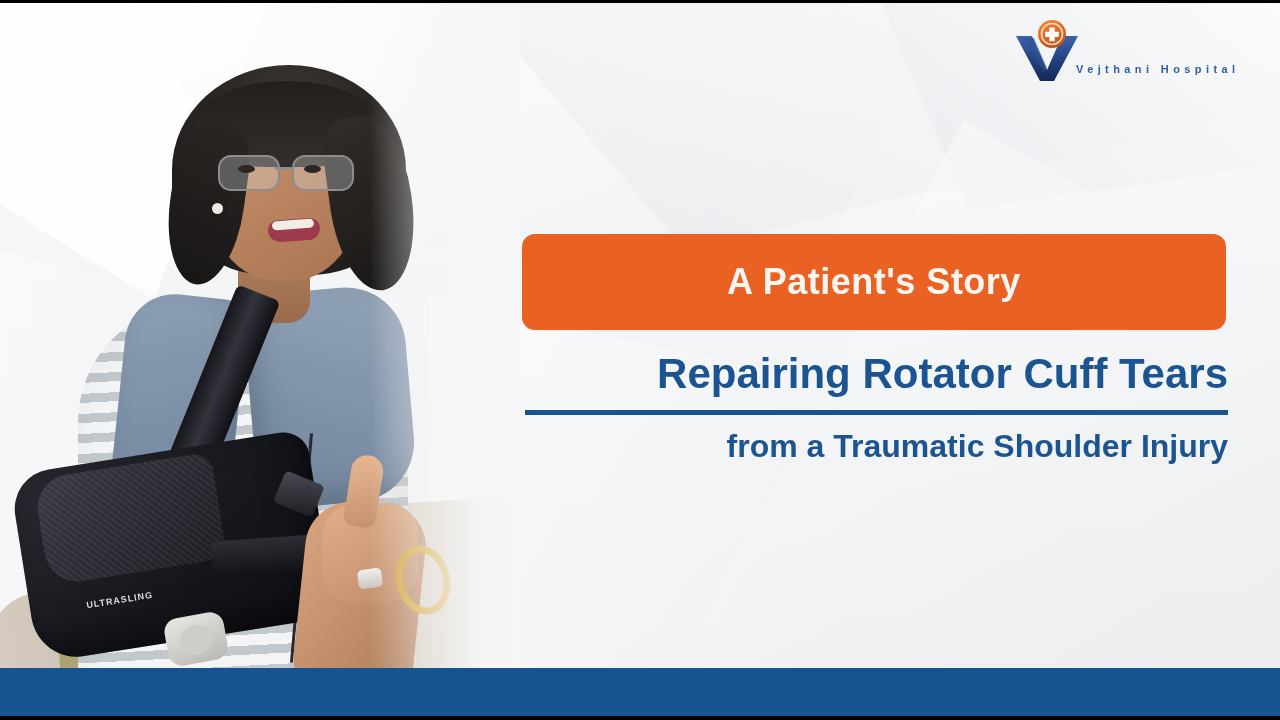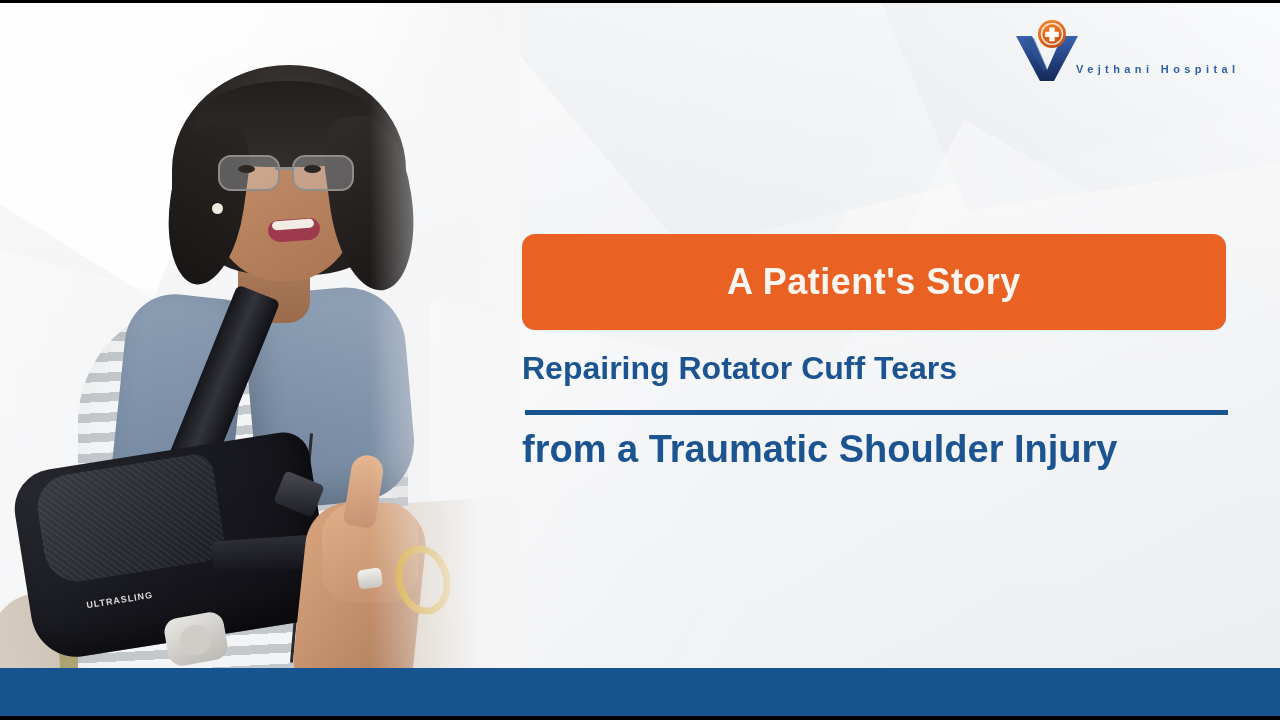--- a/index.html
+++ b/index.html
@@ -400,39 +400,39 @@
     font-weight: bold;
     letter-spacing: .5px;
     font-family: "Liberation Sans", sans-serif;
     line-height: 1;
     white-space: nowrap;
   }
 
   .subtitle-1 {
     position: absolute;
     left: 522px; top: 350px; width: 706px;
-    text-align: left;
+    text-align: right;
     color: #1b5490;
-    font-size: 32px;
+    font-size: 42px;
     font-weight: bold;
     font-family: "Liberation Sans", sans-serif;
     white-space: nowrap;
   }
   .subtitle-divider {
     position: absolute;
     left: 525px; top: 410px;
     width: 703px; height: 5px;
     background: #175490;
   }
   .subtitle-2 {
     position: absolute;
     left: 522px; top: 428px; width: 706px;
-    text-align: left;
+    text-align: right;
     color: #1b5490;
-    font-size: 38px;
+    font-size: 32px;
     font-weight: bold;
     font-family: "Liberation Sans", sans-serif;
     white-space: nowrap;
   }
 </style>
 </head>
 <body>
 
 <div id="stage">
 

